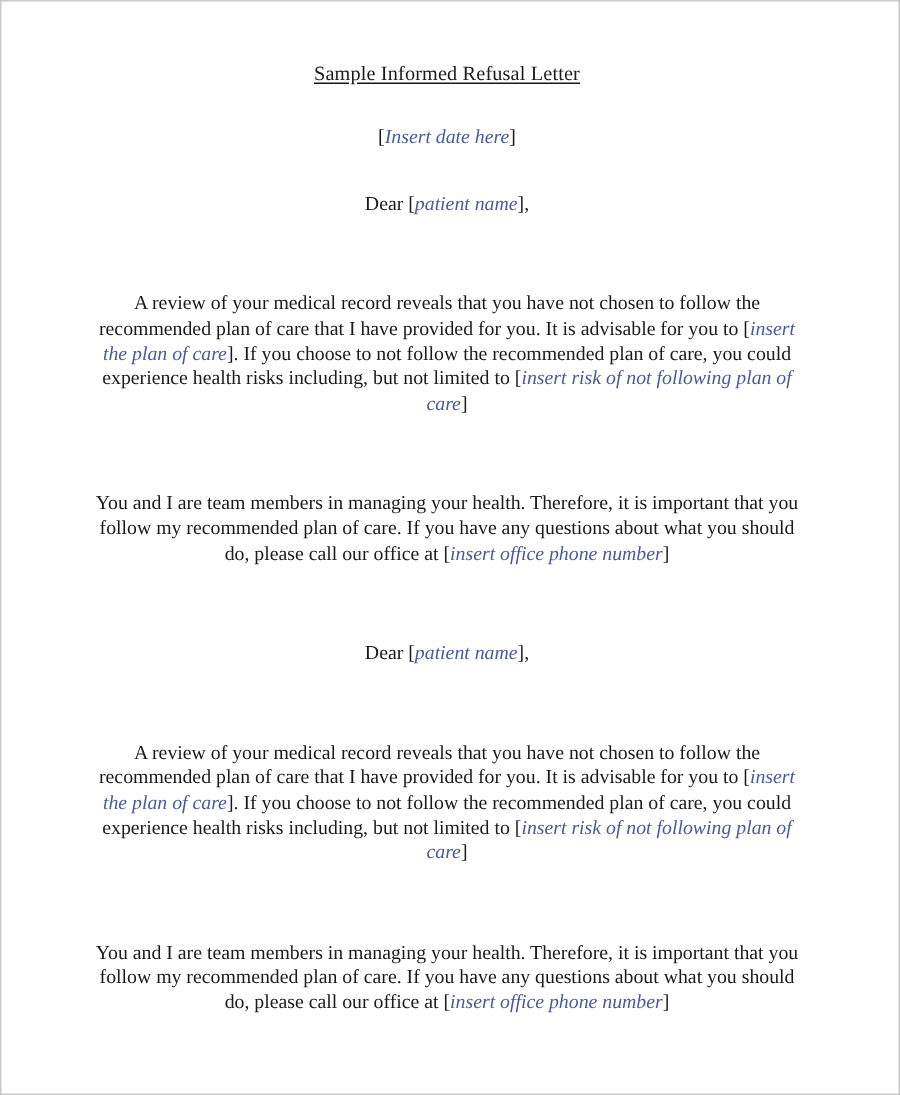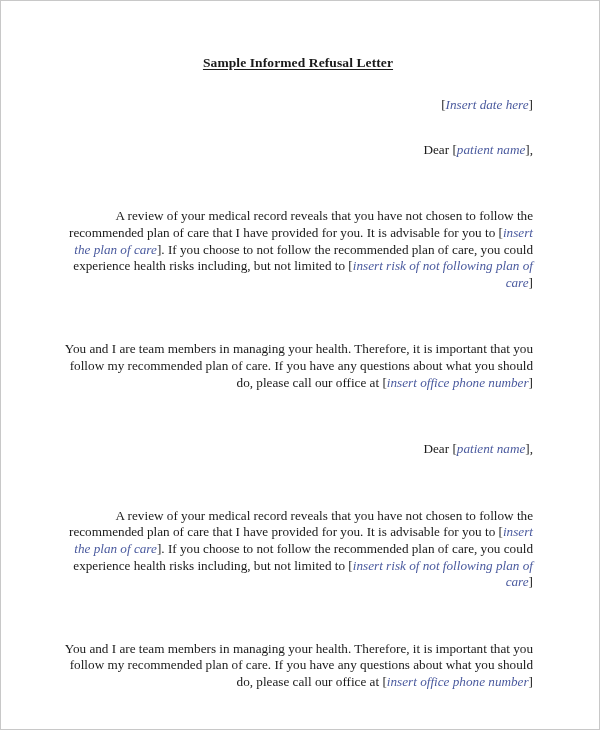--- a/index.html
+++ b/index.html
@@ -21,32 +21,31 @@
   .content {
     position: absolute;
     left: 62px;
     top: 0;
     width: 470px;
   }
   .doc-title {
     text-align: center;
     font-size: 13.5px;
     line-height: 1.2;
-    margin-top: 54px;
+    margin-top: 40px;
     letter-spacing: 0.1px;
-    font-weight: bold;
   }
   .doc-title .title-text {
     text-decoration: underline;
     text-underline-offset: 2px;
   }
   .block {
     font-size: 13.2px;
     line-height: 16.6px;
-    text-align: right;
+    text-align: center;
     white-space: normal;
   }
   .ph {
     color: #4a5a9e;
     font-style: italic;
   }
   .brk {
     color: #1a1a1a;
     font-style: normal;
   }

